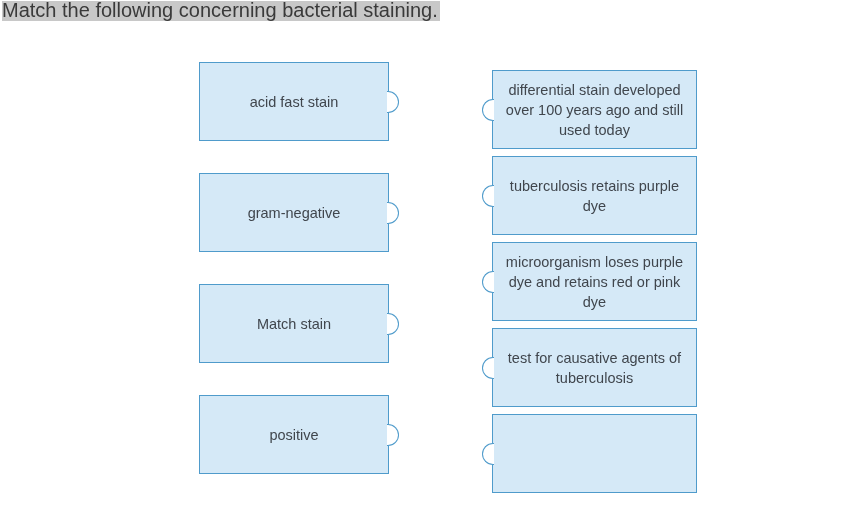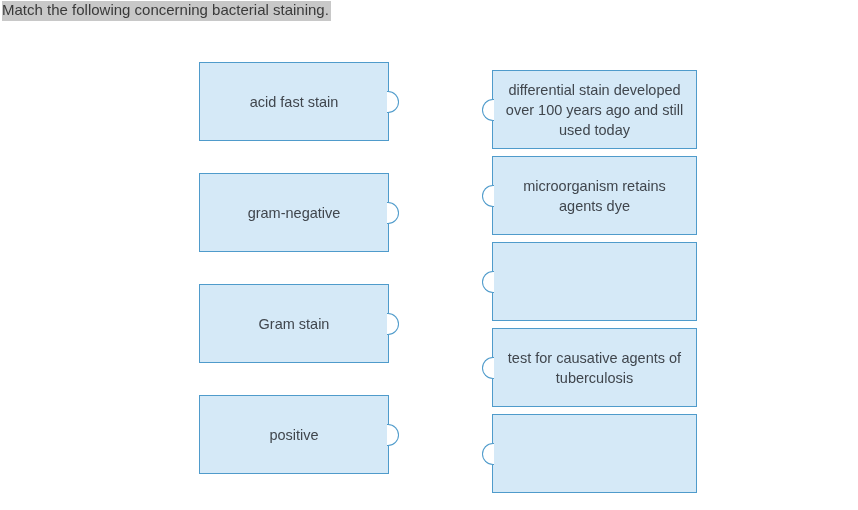--- a/index.html
+++ b/index.html
@@ -8,21 +8,21 @@
     width: 858px; height: 510px;
     font-family: "Liberation Sans", "DejaVu Sans", sans-serif;
     position: relative;
     overflow: hidden;
   }
   .page { position: absolute; inset: 0; }
 
   .prompt {
     position: absolute;
     left: 2px; top: 1px;
-    font-size: 15px;
+    font-size: 20px;
     color: #3a3a3a;
     background: #c8c8c8;
     padding: 0 2px 2px 0;
     line-height: 18px;
     white-space: nowrap;
   }
 
   .col {
     position: absolute;
     display: flex;
@@ -80,39 +80,40 @@
   <div class="col col-left">
     <div class="card">
       <span>acid fast stain</span>
       <span class="notch notch-right"></span>
     </div>
     <div class="card">
       <span>gram-negative</span>
       <span class="notch notch-right"></span>
     </div>
     <div class="card">
-      <span>Gram stain</span>
+      <span>Match stain</span>
       <span class="notch notch-right"></span>
     </div>
     <div class="card">
       <span>positive</span>
       <span class="notch notch-right"></span>
     </div>
   </div>
 
   <div class="col col-right">
     <div class="card">
       <span>differential stain developed over 100 years ago and still used today</span>
       <span class="notch notch-left"></span>
     </div>
     <div class="card">
-      <span>microorganism retains agents dye</span>
+      <span>tuberculosis retains purple dye</span>
       <span class="notch notch-left"></span>
     </div>
     <div class="card">
+      <span>microorganism loses purple dye and retains red or pink dye</span>
       <span class="notch notch-left"></span>
     </div>
     <div class="card">
       <span>test for causative agents of tuberculosis</span>
       <span class="notch notch-left"></span>
     </div>
     <div class="card">
       <span class="notch notch-left"></span>
     </div>
   </div>

